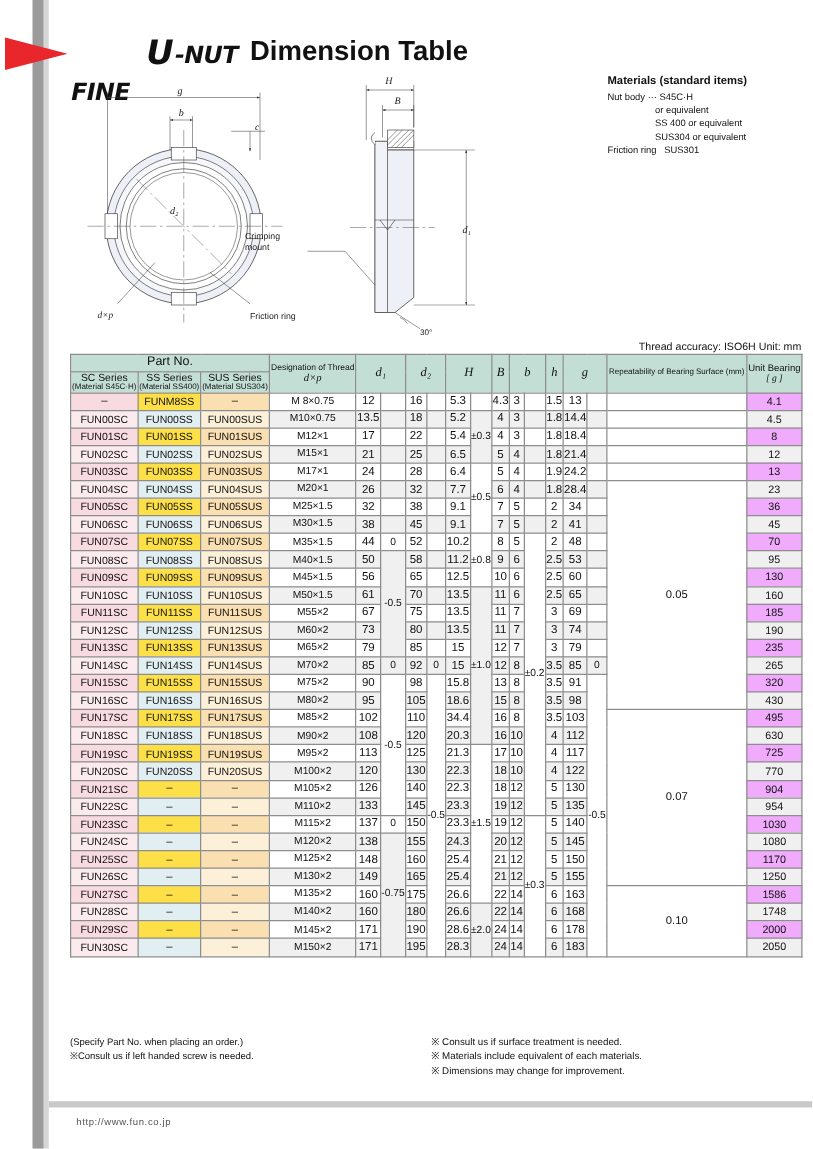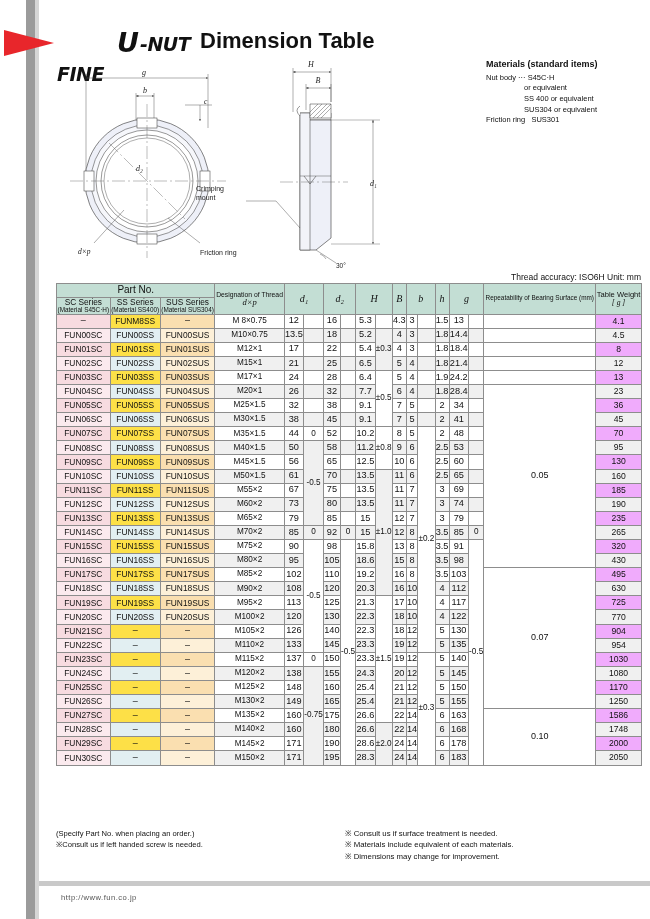--- a/index.html
+++ b/index.html
@@ -259,21 +259,21 @@
       </th>
       <th rowspan="2" colspan="2" class="th-italic">d₁</th>
       <th rowspan="2" colspan="2" class="th-italic">d₂</th>
       <th rowspan="2" colspan="2" class="th-italic">H</th>
       <th rowspan="2" class="th-italic">B</th>
       <th rowspan="2" colspan="2" class="th-italic">b</th>
       <th rowspan="2" class="th-italic">h</th>
       <th rowspan="2" colspan="2" class="th-italic">g</th>
       <th rowspan="2" class="th-sm">Repeatability of Bearing Surface (mm)</th>
       <th rowspan="2" class="th-unit">
-        <span>Table Weight</span><br>
+        <span>Unit Bearing</span><br>
         <i>[ g ]</i>
       </th>
     </tr>
     <tr>
       <th class="th-series">
         <span>SC Series</span>
         <small>(Material S45C·H)</small>
       </th>
       <th class="th-series">
         <span>SS Series</span>
@@ -604,21 +604,21 @@
           <td class="num">98</td>
           <td class="wt">430</td>
         </tr>
         <tr>
           <td class="sc">FUN17SC</td>
           <td class="ss">FUN17SS</td>
           <td class="sus">FUN17SUS</td>
           <td class="desig">M85×2</td>
           <td class="num">102</td>
           <td class="num">110</td>
-          <td class="num">19.2</td>
+          <td class="num">34.4</td>
           <td class="num">16</td>
           <td class="num">8</td>
           <td class="num">3.5</td>
           <td class="num">103</td>
           <td class="rep" rowspan="10">0.07</td>
           <td class="wt">495</td>
         </tr>
         <tr class="alt">
           <td class="sc">FUN18SC</td>
           <td class="ss">FUN18SS</td>

